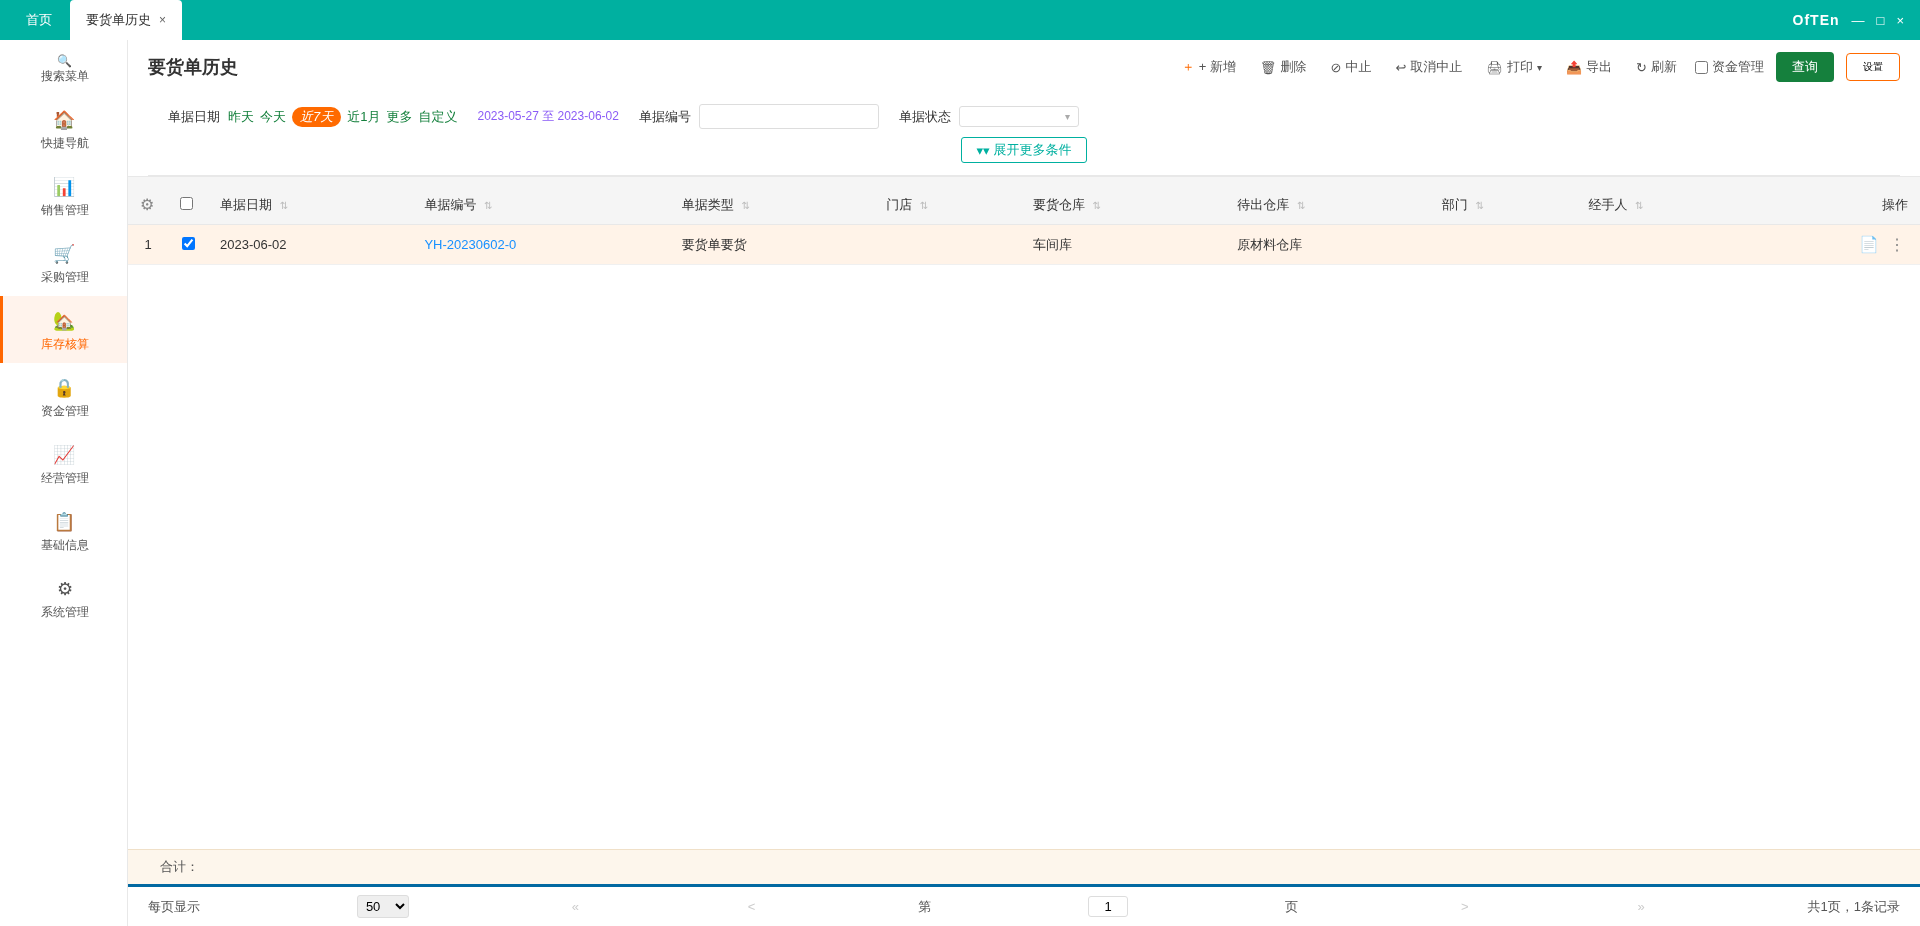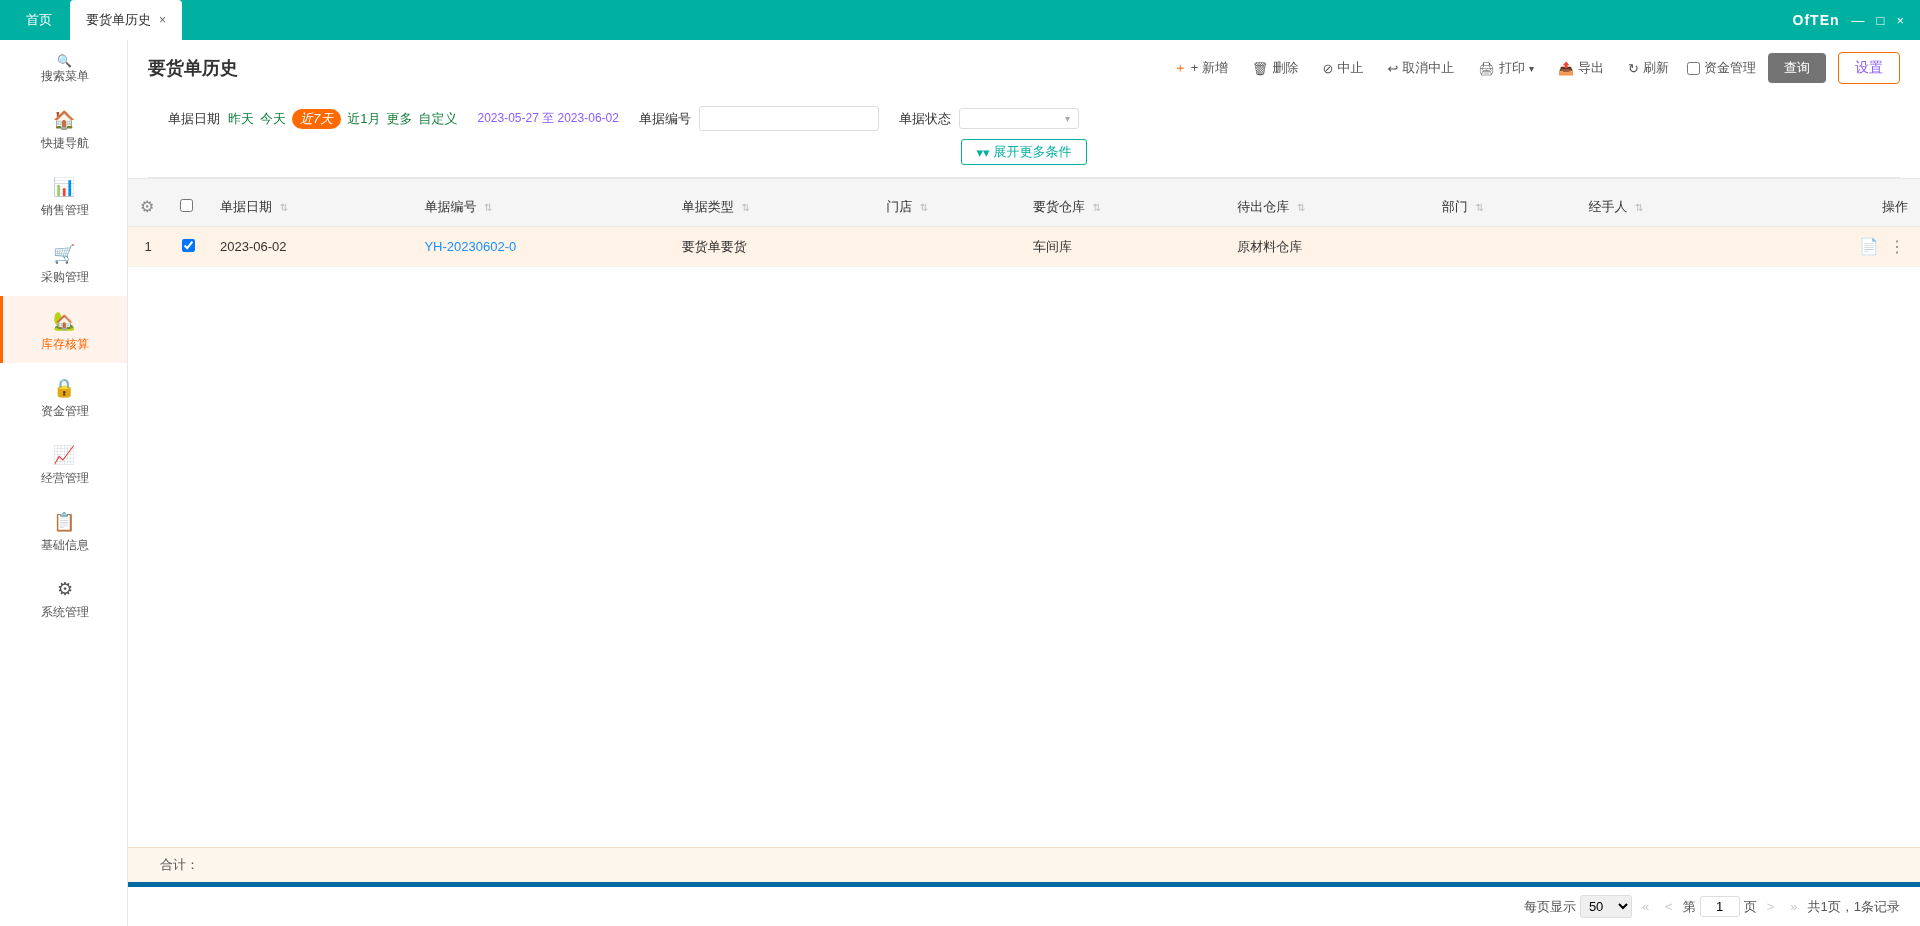--- a/index.html
+++ b/index.html
@@ -134,37 +134,37 @@
       display: flex;
       align-items: center;
       gap: 4px;
       cursor: pointer;
       color: #555;
       font-size: 13px;
       padding: 4px 6px;
       border-radius: 3px;
     }
     .btn-primary {
-      background: #737373;
+      background: #15803d;
       color: white;
       border: none;
       padding: 6px 16px;
       border-radius: 4px;
       cursor: pointer;
       font-size: 13px;
       font-family: Liberation Serif, serif;
     }
     .btn-setting {
       background: white;
-      color: #8b5cf6;
+      color: #000000;
       border: 1px solid #ff6a00;
       padding: 6px 16px;
       border-radius: 4px;
       cursor: pointer;
-      font-size: 14px;
+      font-size: 10px;
     }
     .display-cell-btn {
       display: flex;
       align-items: center;
       gap: 4px;
       cursor: pointer;
       font-size: 13px;
       color: #555;
     }
 
@@ -321,25 +321,25 @@
       padding: 8px 32px;
       border-top: 1px solid #f0e0c8;
       font-size: 13px;
       color: #555;
       flex-shrink: 0;
     }
 
     
     .pagination-bar {
       background: white;
-      border-top: 5px solid #0369a1;
+      border-top: 3px solid #0369a1;
       padding: 8px 20px;
       display: flex;
       align-items: center;
-      justify-content: flex-end;
+      justify-content: space-between;
       gap: 4px;
       font-size: 13px;
       color: #555;
       flex-shrink: 0;
     }
     .pagination-bar select {
       border: 1px solid #ddd;
       border-radius: 3px;
       padding: 2px 4px;
       font-size: 13px;

